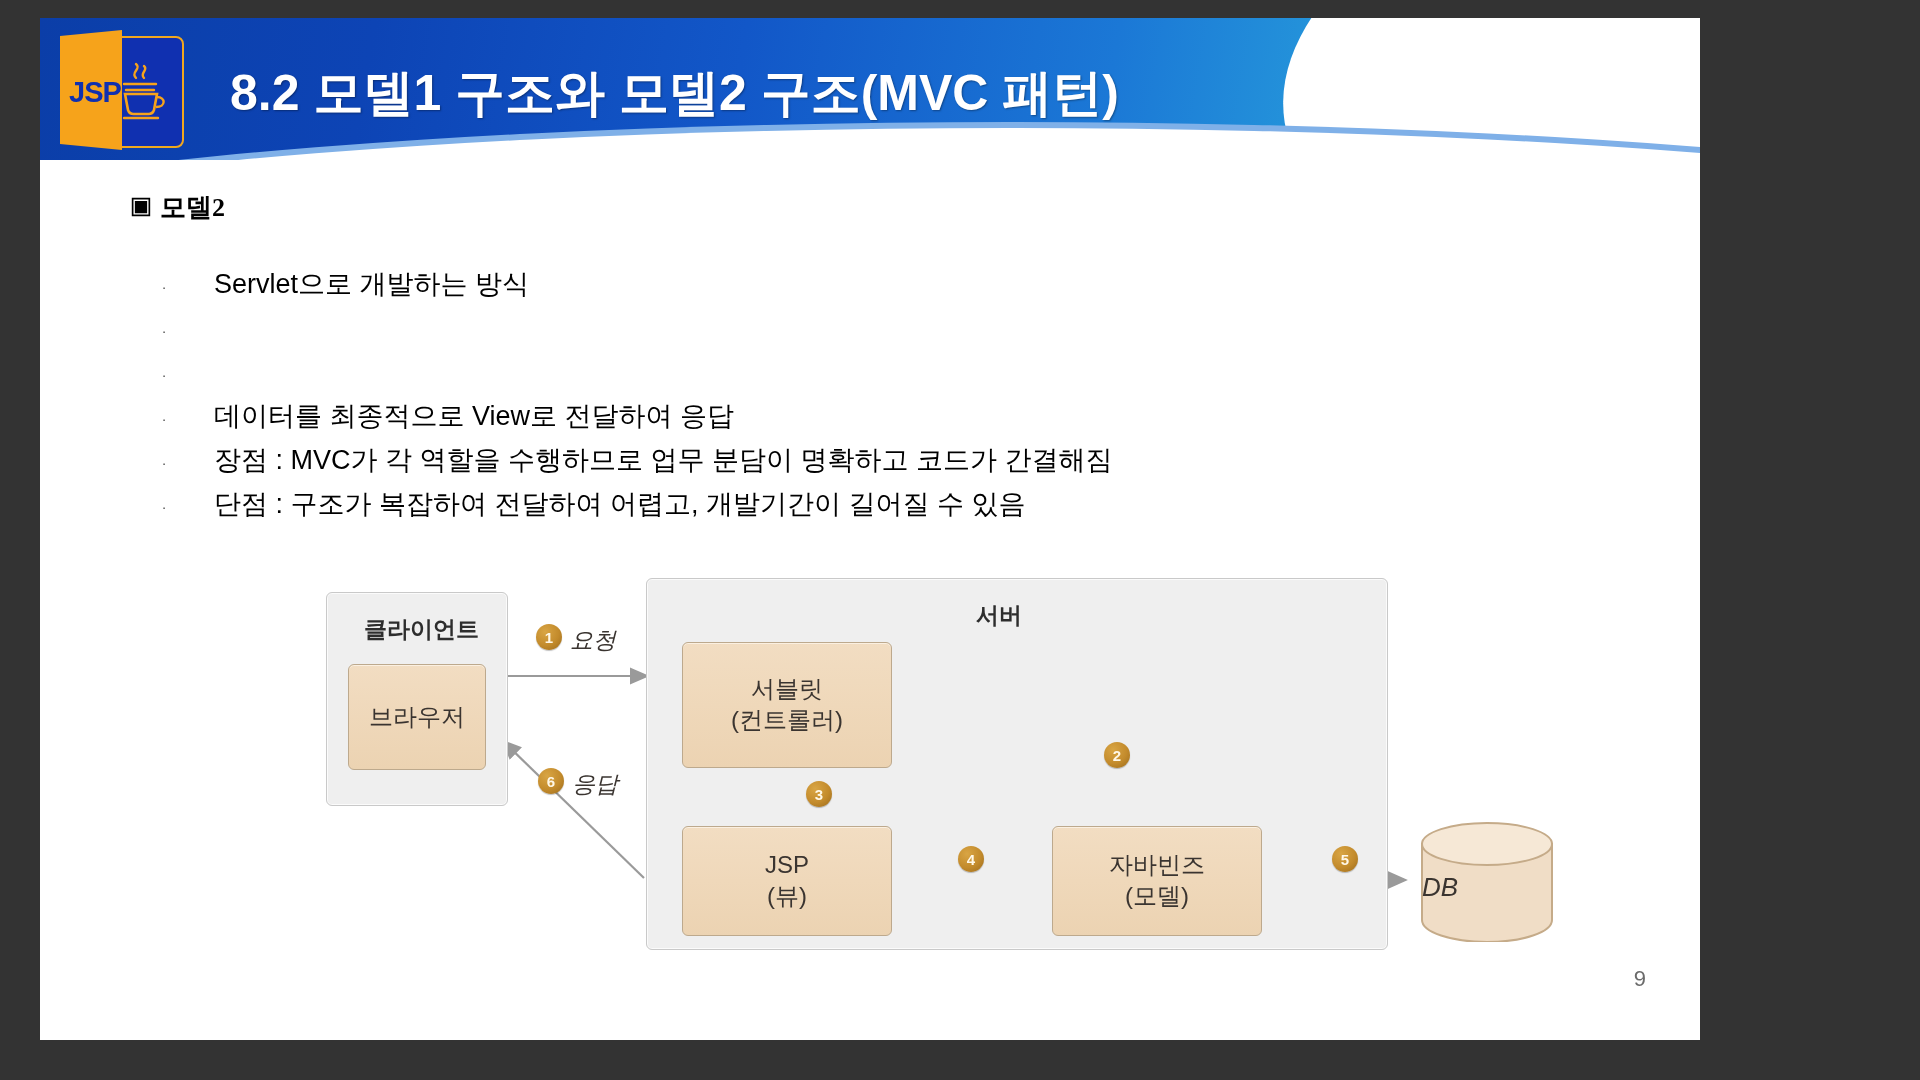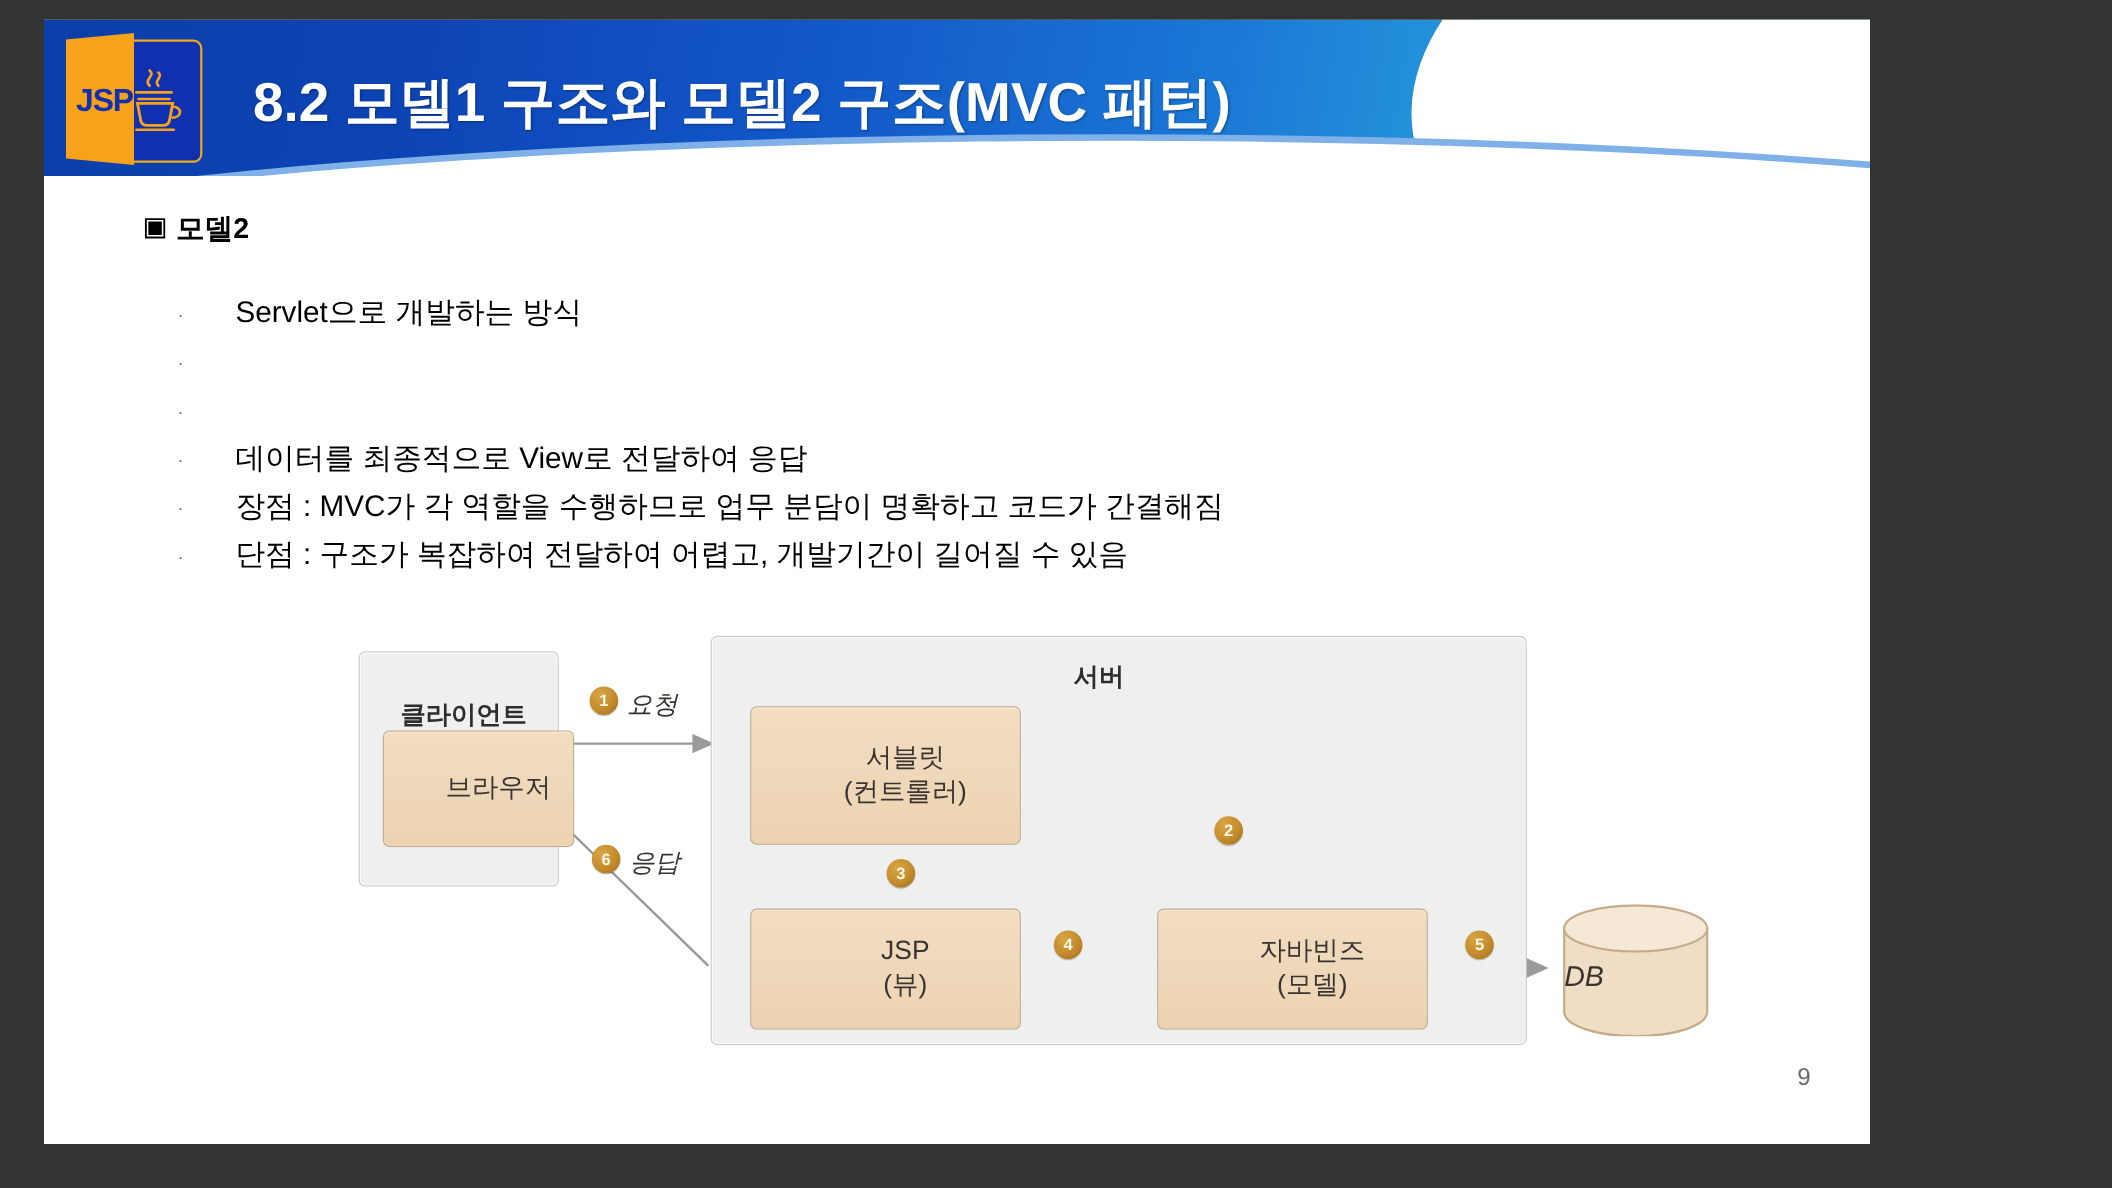--- a/index.html
+++ b/index.html
@@ -86,21 +86,21 @@
     color:#ffffff;font-size:50px;font-weight:bold;
     font-family:"Liberation Sans",sans-serif;
     text-shadow:1px 1px 2px rgba(0,0,0,.35);
     white-space:nowrap;
   }
 
   
   #heading{
     position:absolute;left:90px;top:172px;
     font-size:26px;font-weight:bold;color:#000;
-    font-family:Liberation Sans, sans-serif;
+    font-family:Liberation Serif, serif;
   }
   #heading .sq{
     display:inline-block;margin-right:8px;font-size:22px;vertical-align:1px;
   }
 
   #bullets{
     position:absolute;left:112px;top:246px;
   }
   .bullet{
     display:flex;align-items:flex-start;
@@ -131,21 +131,20 @@
     background:linear-gradient(180deg,#f2ddc2 0%,#ecd3b2 100%);
     border:1px solid #bda98d;
     border-radius:6px;
     box-shadow:inset 0 1px 0 #fbf0e1;
     display:flex;align-items:center;justify-content:center;
     flex-direction:column;
     color:#3a3430;
     font-size:24px;
     font-family:"Liberation Sans",sans-serif;
     line-height:1.28;
-    padding-left:36px;
   }
   .dg-caption{
     position:absolute;
     color:#2d2d2d;font-size:23px;font-weight:bold;
     font-family:"Liberation Sans",sans-serif;
     white-space:nowrap;
   }
   .dg-label{
     position:absolute;color:#3a3430;font-size:23px;
     font-family:"Liberation Sans",sans-serif;white-space:nowrap;font-style:italic;
@@ -253,21 +252,21 @@
       <path d="M790 131 L790 238" stroke="#9a9a9a" stroke-width="1.8" stroke-dasharray="4,4" fill="none" marker-end="url(#adash)"></path>
 
       <line x1="460" y1="188" x2="460" y2="248" stroke="#9a9a9a" stroke-width="2.6" marker-end="url(#ahead)" marker-start="url(#atail)"></line>
 
       <line x1="592" y1="302" x2="700" y2="302" stroke="#9a9a9a" stroke-width="2.6" marker-end="url(#ahead)" marker-start="url(#atail)"></line>
 
       <line x1="962" y1="302" x2="1078" y2="302" stroke="#9a9a9a" stroke-width="2.6" marker-end="url(#ahead)" marker-start="url(#atail)"></line>
     </svg>
 
     <div class="dg-box-outer" style="left:0px;top:14px;width:180px;height:212px;"></div>
-    <div class="dg-caption" style="left:38px;top:36px;margin-top:20px;">클라이언트</div>
+    <div class="dg-caption" style="left:38px;top:36px;">클라이언트</div>
     <div class="dg-inner" style="left:22px;top:86px;width:136px;height:104px;justify-content:center;">
       <span>브라우저</span>
     </div>
 
     <div class="dg-box-outer" style="left:320px;top:0px;width:740px;height:370px;"></div>
     <div class="dg-caption" style="left:650px;top:22px;">서버</div>
 
     <div class="dg-inner" style="left:356px;top:64px;width:208px;height:124px;">
       <span>서블릿</span>
       <span>(컨트롤러)</span>

